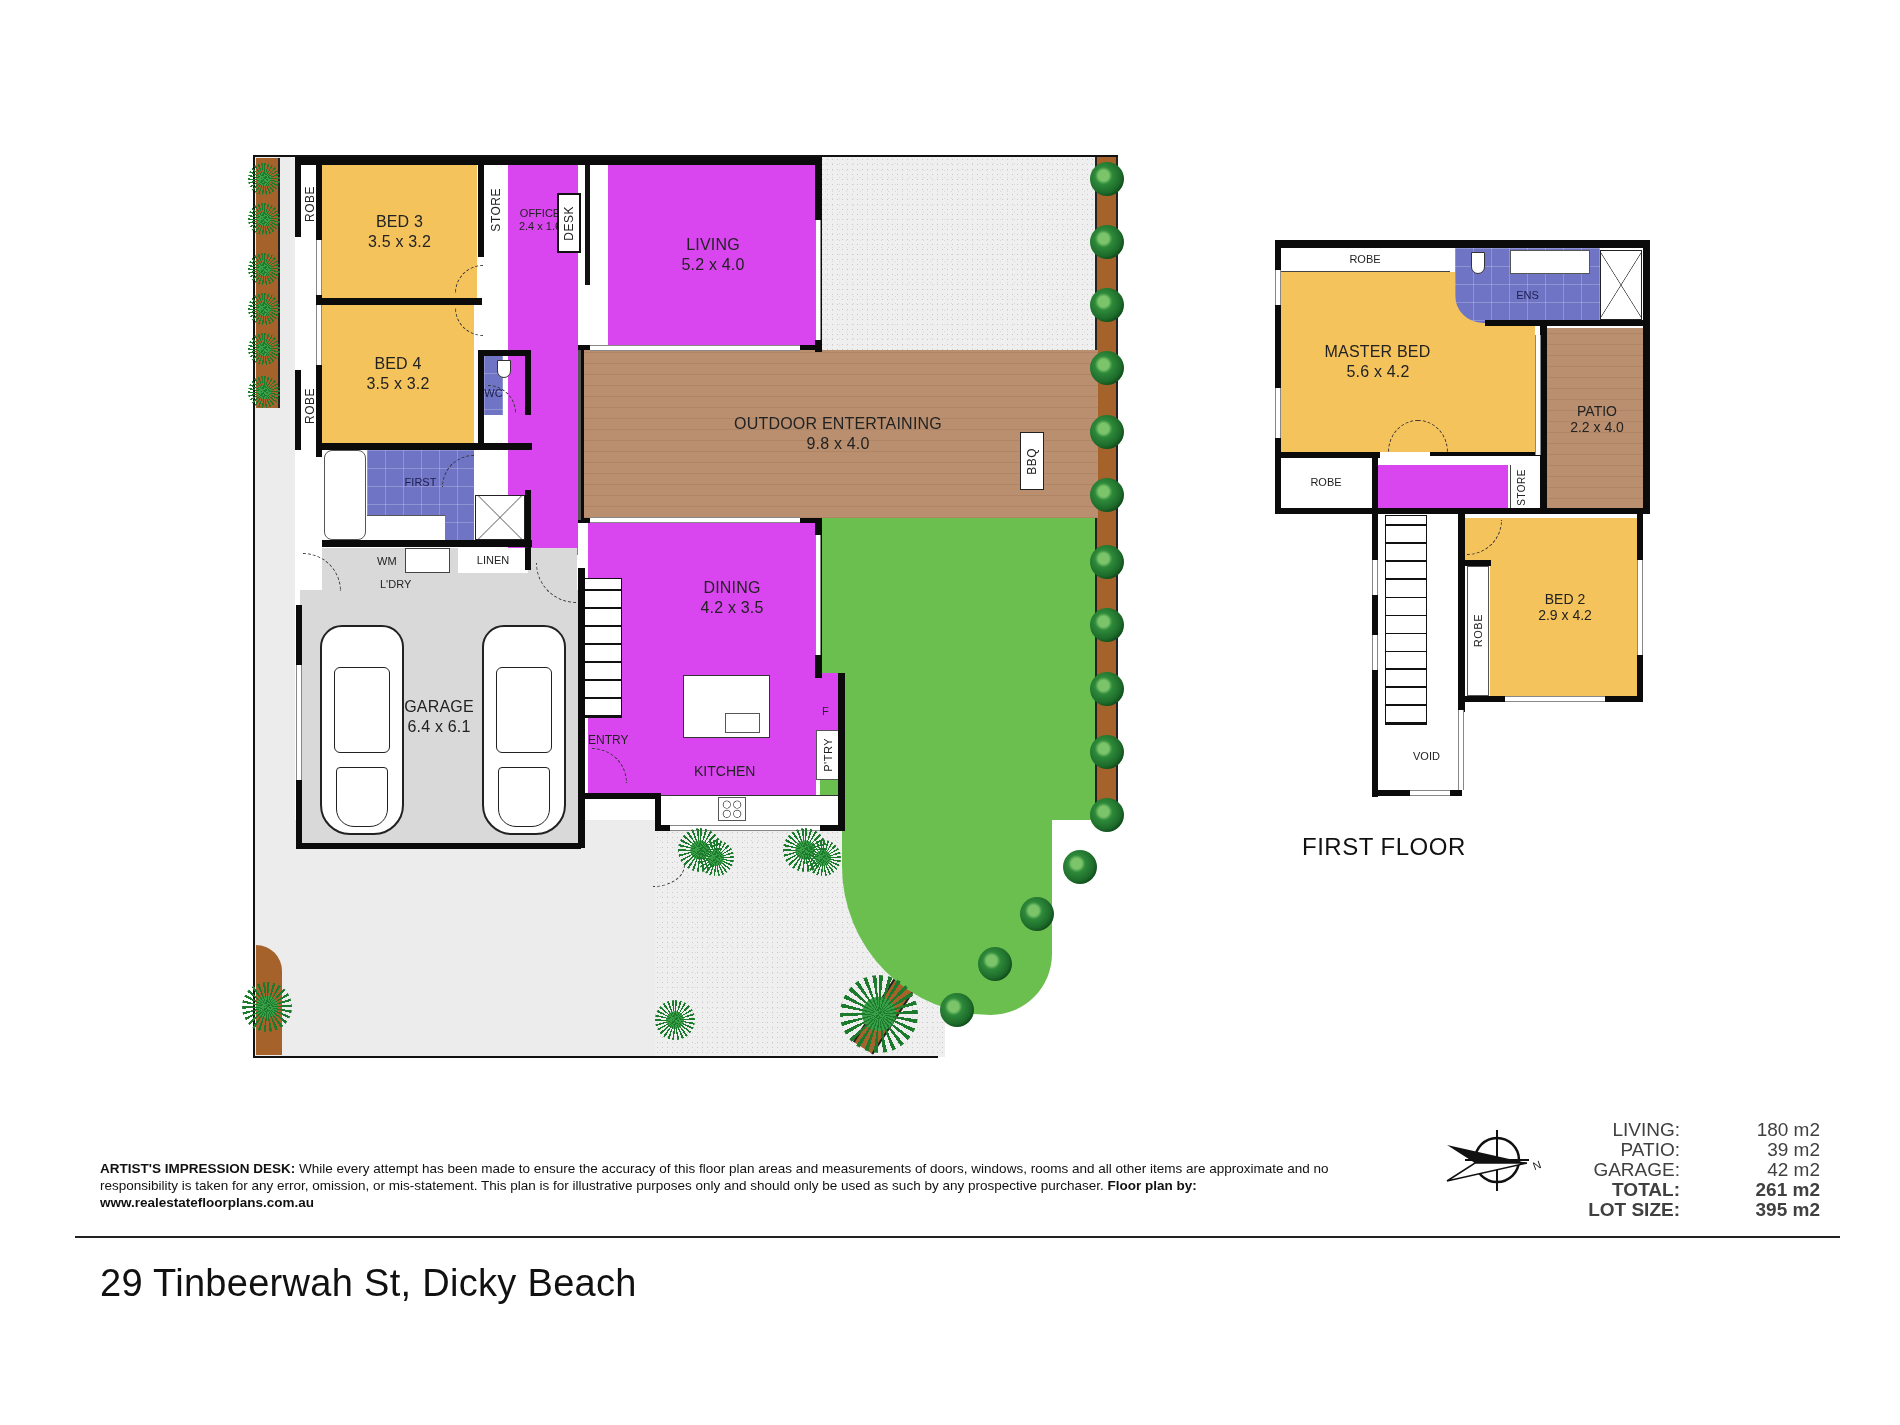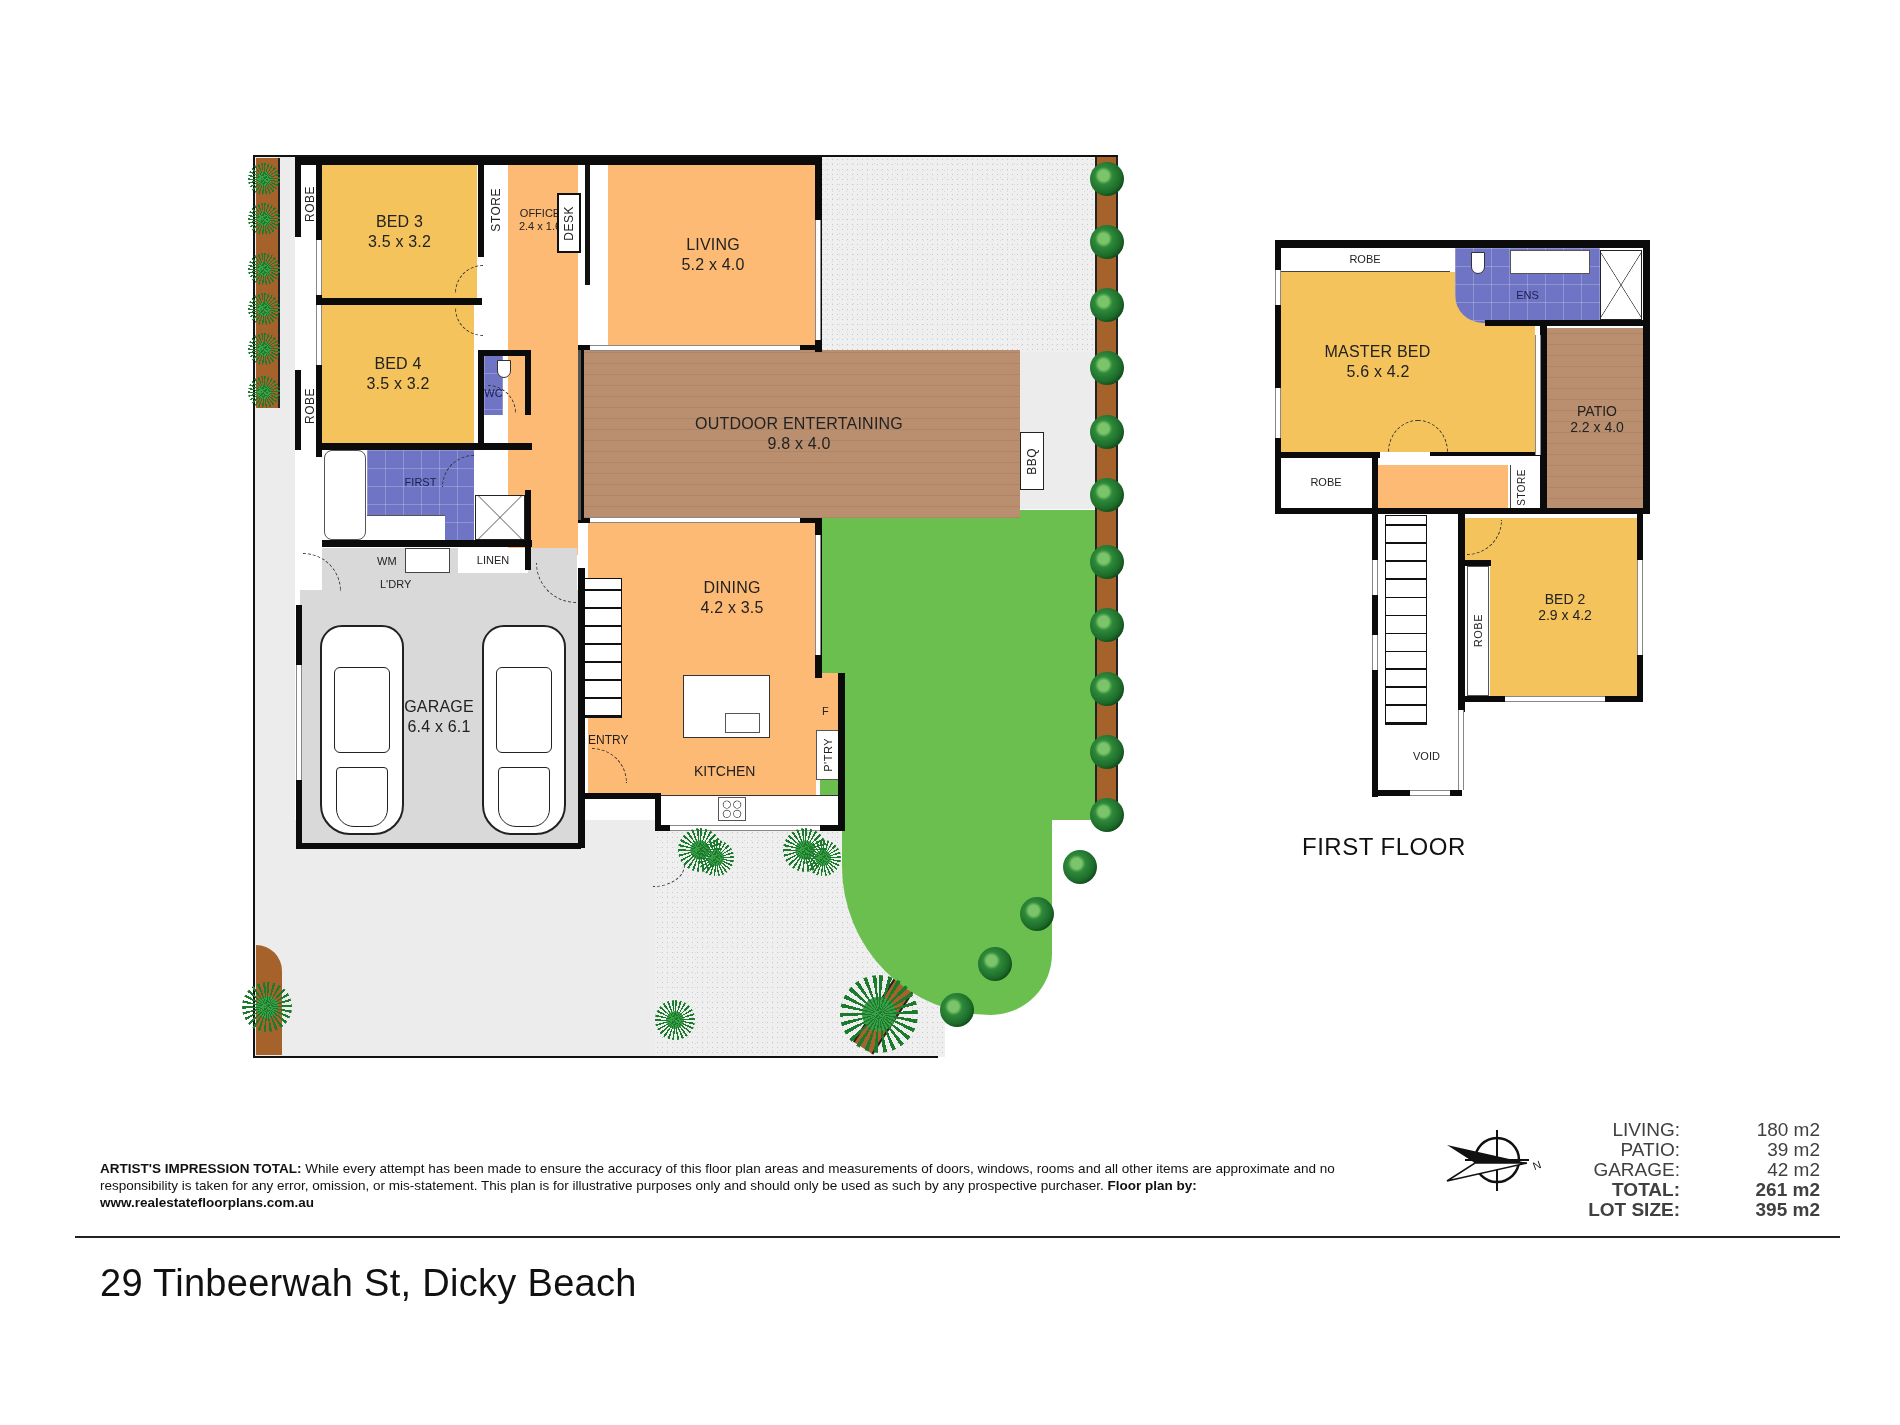--- a/index.html
+++ b/index.html
@@ -2,21 +2,21 @@
 <html><head>
 <meta charset="utf-8">
 <style>
   *{box-sizing:border-box;margin:0;padding:0}
   html,body{width:1900px;height:1425px;background:#fff;overflow:hidden}
   body{position:relative;font-family:"Liberation Sans","DejaVu Sans",sans-serif;color:#1a1a1a}
   .abs{position:absolute}
   .wall{position:absolute;background:#0b0b0b}
   .room{position:absolute;display:flex;flex-direction:column;align-items:center;justify-content:center;text-align:center}
   .bed{background:#f4c35c}
-  .cream{background:#fdba74}
+  .cream{background:#d946ef}
   .tile{background-color:#6f74c4;background-image:linear-gradient(rgba(255,255,255,.22) 1px,transparent 1px),linear-gradient(90deg,rgba(255,255,255,.22) 1px,transparent 1px);background-size:18px 18px}
   .deck{background-color:#b98f6f;background-image:repeating-linear-gradient(0deg,#b08565 0 1px,transparent 1px 11px)}
   .gravel{background-color:#efefef;background-image:radial-gradient(#c9c9c9 0.6px,transparent 0.8px),radial-gradient(#d8d8d8 0.6px,transparent 0.8px);background-size:5px 5px,7px 7px;background-position:0 0,2px 3px}
   .paving{background:#ececec}
   .garage-floor{background:#d9d9d9}
   .lawn{background:#6bbf4e}
   .bedstrip{background:#a5622a}
   .white{background:#fff}
   .lbl{font-size:16px;line-height:1.25;color:#222;letter-spacing:0.2px}
   .lbl-s{font-size:11px;line-height:1.2;color:#222}
@@ -123,21 +123,21 @@
   </div>
   <div class="abs lbl-s" style="left:380px;top:578px">L'DRY</div>
 
   <div class="room garage-floor" style="left:300px;top:590px;width:278px;height:253px;">
     <div class="lbl">GARAGE</div>
     <div class="lbl">6.4 x 6.1</div>
   </div>
   <div class="car" style="left:320px;top:625px"></div>
   <div class="car" style="left:482px;top:625px"></div>
 
-  <div class="room deck" style="left:578px;top:350px;width:442px;height:168px;">
+  <div class="room deck" style="left:578px;top:350px;width:520px;height:168px;">
     <div class="lbl">OUTDOOR ENTERTAINING</div>
     <div class="lbl">9.8 x 4.0</div>
   </div>
   <div class="room white" style="left:1020px;top:432px;width:24px;height:58px;border:1.5px solid #222;">
     <span class="vert">BBQ</span>
   </div>
 
   <div class="room cream" style="left:588px;top:523px;width:228px;height:150px;">
     <div class="lbl" style="margin-left:60px">DINING</div>
     <div class="lbl" style="margin-left:60px">4.2 x 3.5</div>
@@ -304,21 +304,21 @@
   <div class="window-v" style="left:260px;top:95px;height:120px"></div>
 
   <div class="door-arc" style="left:113px;top:180px;width:30px;height:32px;transform:scaleX(-1)"></div>
   <div class="door-arc" style="left:143px;top:180px;width:30px;height:32px"></div>
   <div class="door-arc" style="left:192px;top:280px;width:35px;height:35px;transform:scaleY(-1)"></div>
 </div>
 
 <div class="floor-title">FIRST FLOOR</div>
 
 <div class="disclaimer">
-  <b>ARTIST'S IMPRESSION TOTAL:</b>
+  <b>ARTIST'S IMPRESSION DESK:</b>
   <span>While every attempt has been made to ensure the accuracy of this floor plan areas and measurements of doors, windows, rooms and all other items are approximate and no responsibility is taken for any error, omission, or mis-statement. This plan is for illustrative purposes only and should only be used as such by any prospective purchaser.</span>
   <b>Floor plan by: www.realestatefloorplans.com.au</b>
 </div>
 
 <div class="abs" style="left:1445px;top:1125px;width:105px;height:70px;">
   <svg width="105" height="70" viewBox="0 0 105 70">
     <circle cx="52" cy="35" r="22" fill="none" stroke="#111" stroke-width="2.5"></circle>
     <line x1="52" y1="5" x2="52" y2="66" stroke="#111" stroke-width="2"></line>
     <line x1="20" y1="35" x2="84" y2="35" stroke="#111" stroke-width="2"></line>
     <polygon points="2,20 82,38 30,38" fill="#111"></polygon>

